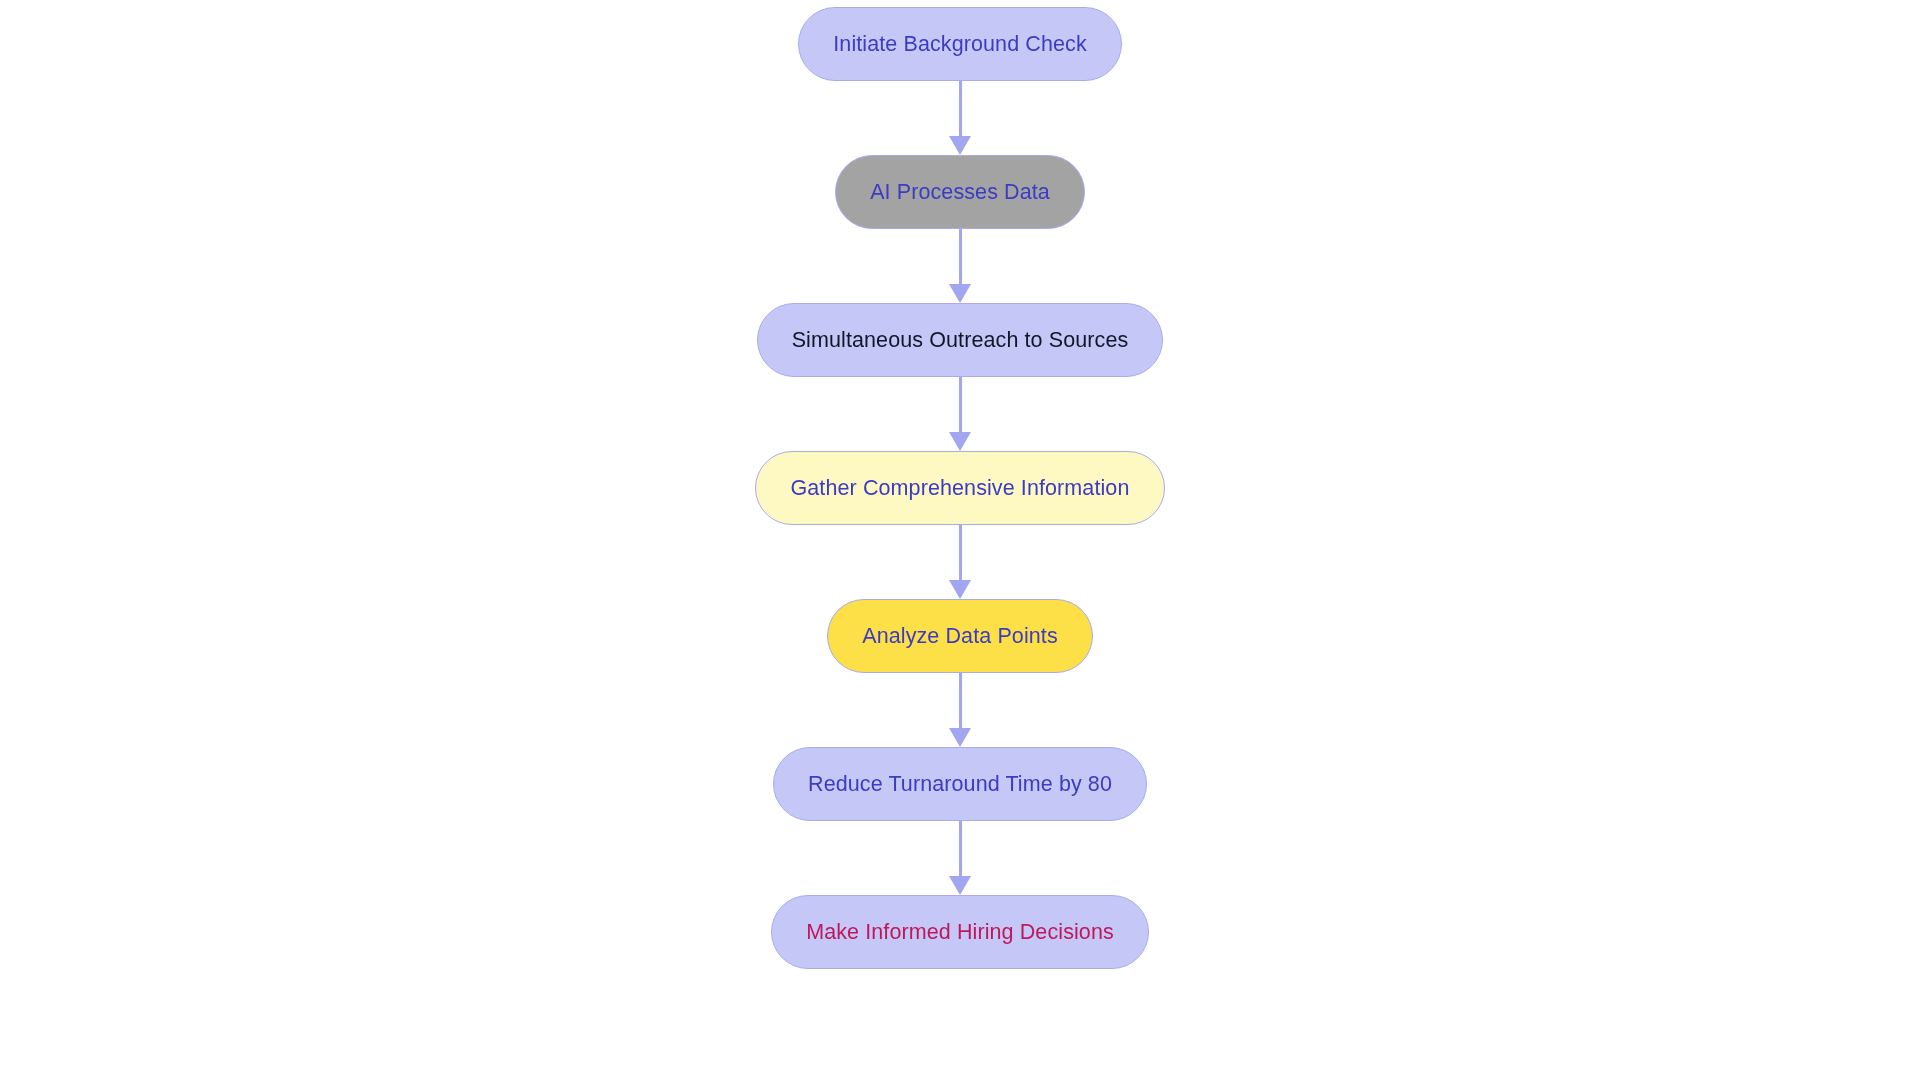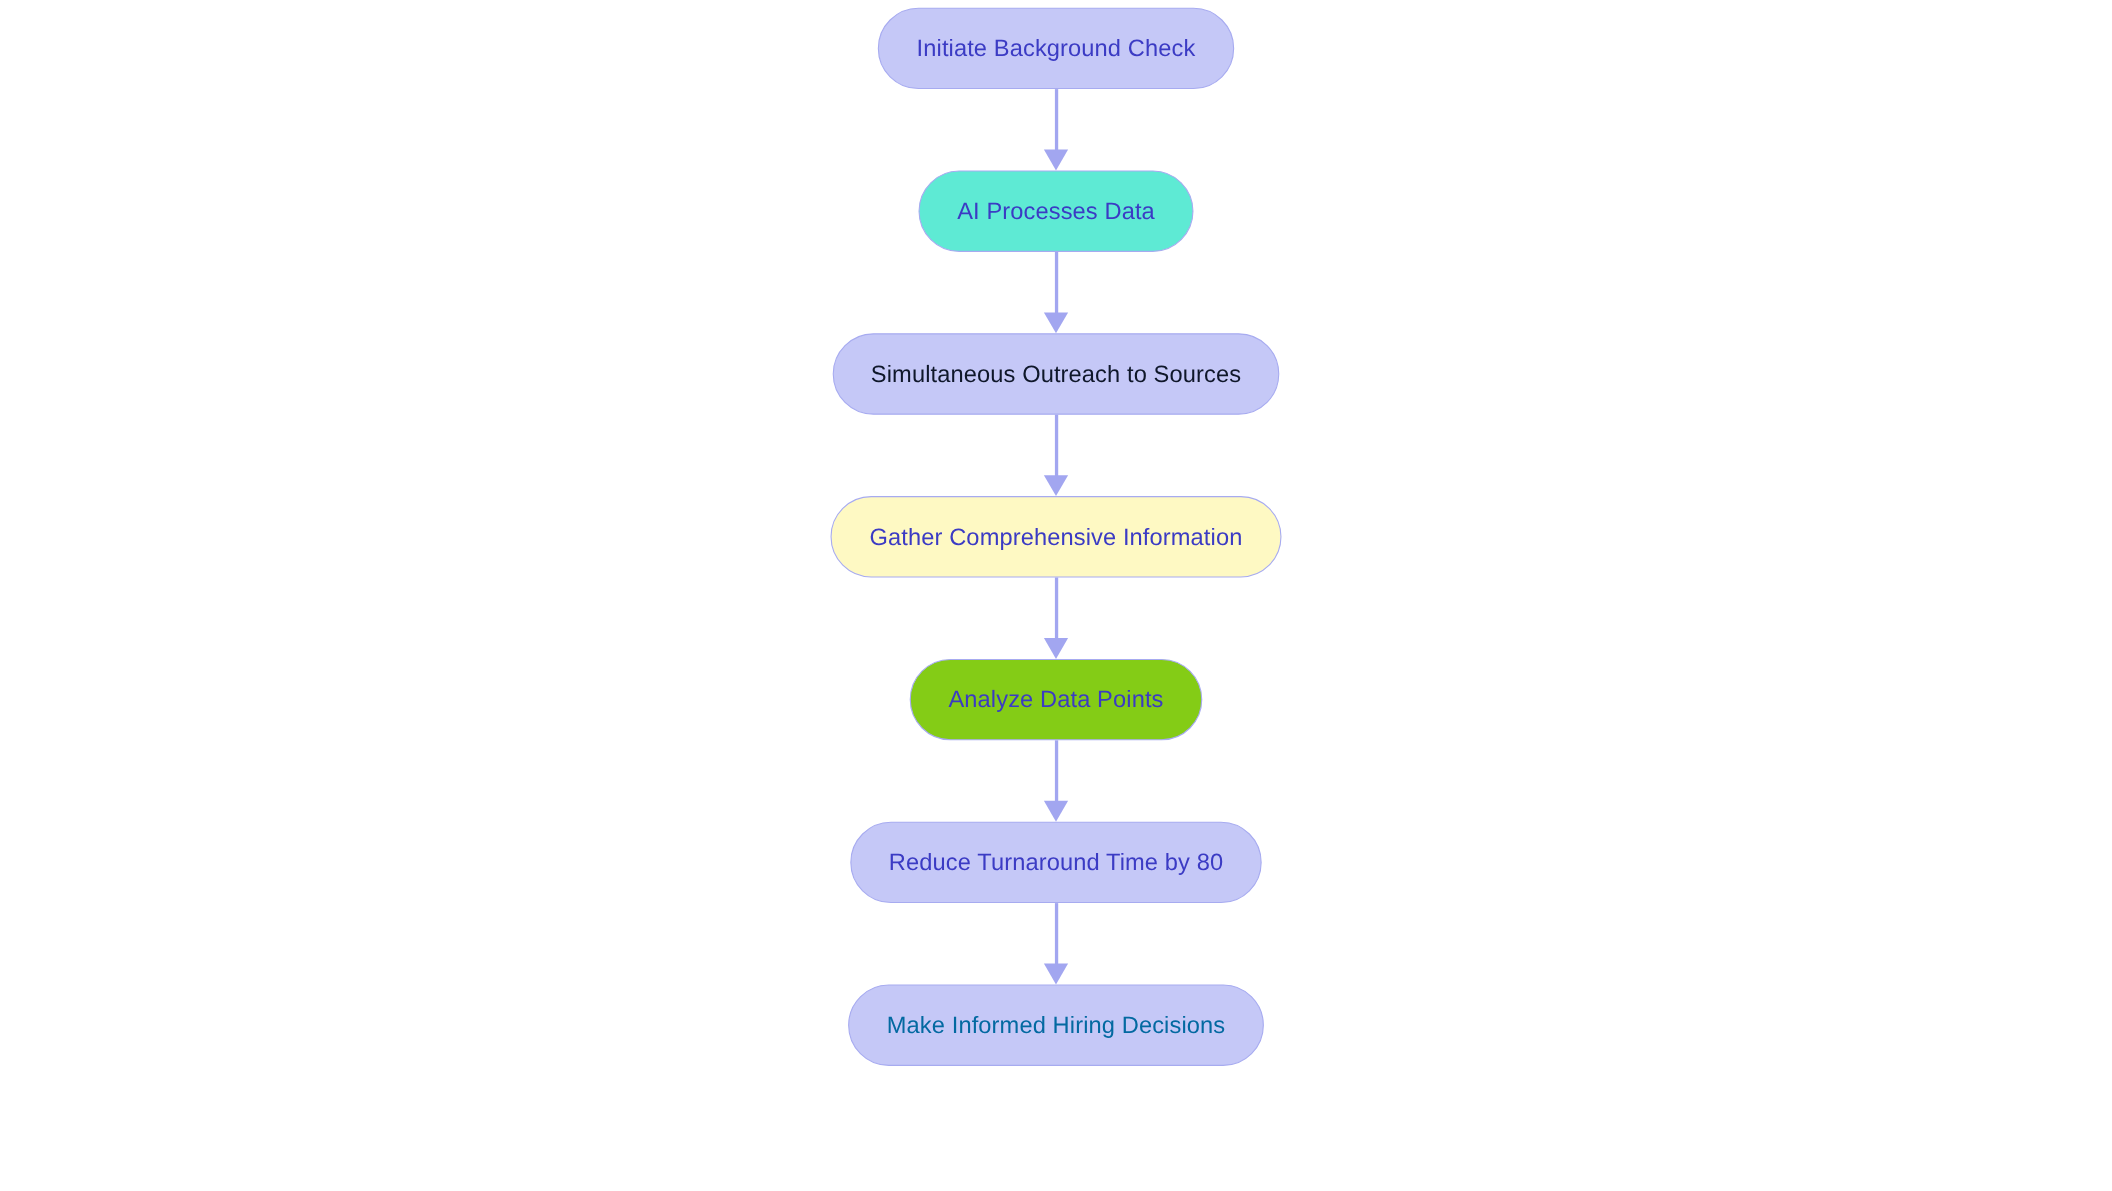--- a/index.html
+++ b/index.html
@@ -96,21 +96,21 @@
 
     <div class="node n0" style="background: rgb(197, 200, 247); border-color: rgb(167, 171, 240); color: rgb(59, 59, 196);">
       <span>Initiate Background Check</span>
     </div>
 
     <div class="connector c0">
       <div class="shaft" style="background: rgb(162, 166, 240);"></div>
       <div class="head" style="border-top-color: rgb(162, 166, 240);"></div>
     </div>
 
-    <div class="node n1" style="background: #5eead4; border-color: rgb(167, 171, 240); color: rgb(59, 59, 196);">
+    <div class="node n1" style="background: #a3a3a3; border-color: rgb(167, 171, 240); color: rgb(59, 59, 196);">
       <span>AI Processes Data</span>
     </div>
 
     <div class="connector c1">
       <div class="shaft" style="background: rgb(162, 166, 240);"></div>
       <div class="head" style="border-top-color: rgb(162, 166, 240);"></div>
     </div>
 
     <div class="node n2" style="background: rgb(197, 200, 247); border-color: rgb(167, 171, 240); color: #0f172a;">
       <span>Simultaneous Outreach to Sources</span>
@@ -123,36 +123,36 @@
 
     <div class="node n3" style="background: #fef9c3; border-color: rgb(167, 171, 240); color: rgb(59, 59, 196);">
       <span>Gather Comprehensive Information</span>
     </div>
 
     <div class="connector c3">
       <div class="shaft" style="background: rgb(162, 166, 240);"></div>
       <div class="head" style="border-top-color: rgb(162, 166, 240);"></div>
     </div>
 
-    <div class="node n4" style="background: #84cc16; border-color: rgb(167, 171, 240); color: rgb(59, 59, 196);">
+    <div class="node n4" style="background: #fde047; border-color: rgb(167, 171, 240); color: rgb(59, 59, 196);">
       <span>Analyze Data Points</span>
     </div>
 
     <div class="connector c4">
       <div class="shaft" style="background: rgb(162, 166, 240);"></div>
       <div class="head" style="border-top-color: rgb(162, 166, 240);"></div>
     </div>
 
     <div class="node n5" style="background: rgb(197, 200, 247); border-color: rgb(167, 171, 240); color: rgb(59, 59, 196);">
       <span>Reduce Turnaround Time by 80</span>
     </div>
 
     <div class="connector c5">
       <div class="shaft" style="background: rgb(162, 166, 240);"></div>
       <div class="head" style="border-top-color: rgb(162, 166, 240);"></div>
     </div>
 
-    <div class="node n6" style="background: rgb(197, 200, 247); border-color: rgb(167, 171, 240); color: #0369a1;">
+    <div class="node n6" style="background: rgb(197, 200, 247); border-color: rgb(167, 171, 240); color: #be185d;">
       <span>Make Informed Hiring Decisions</span>
     </div>
 
   </div>
 </div>
 
 </body></html>

